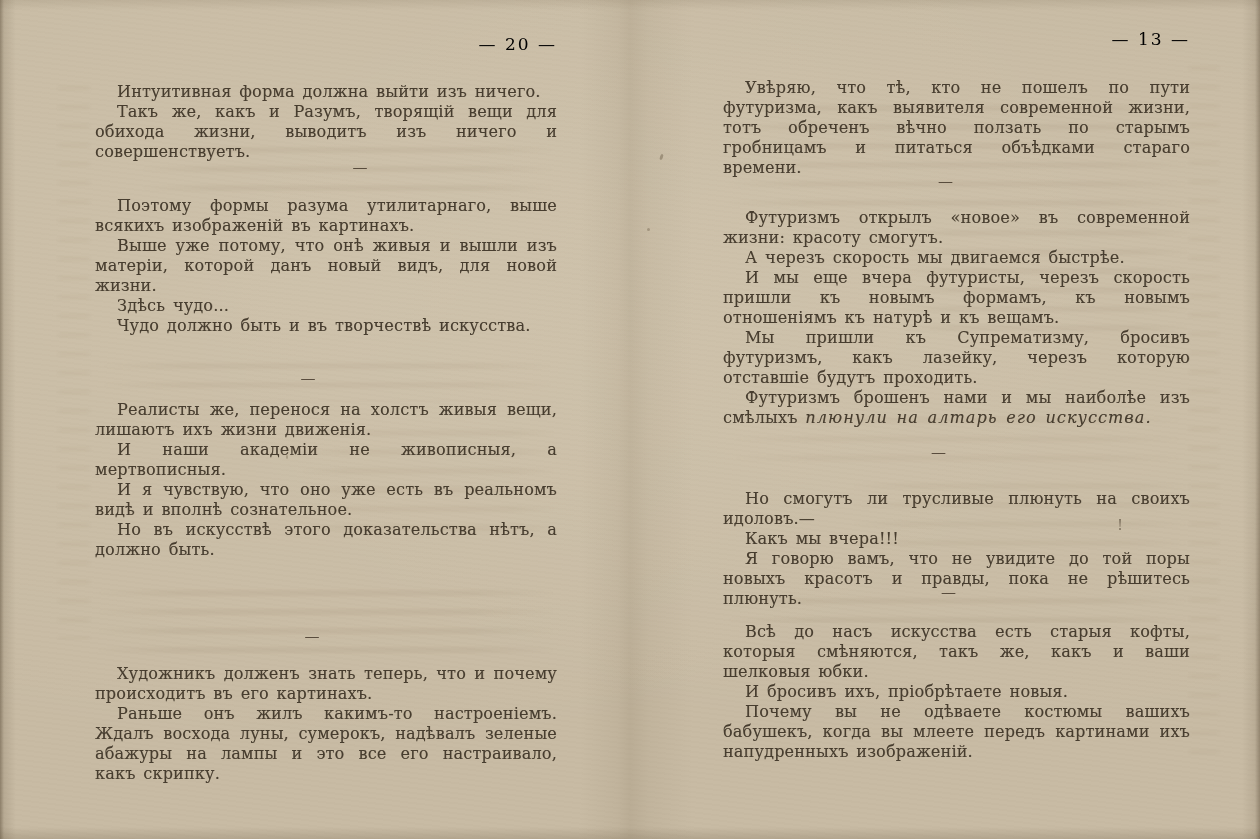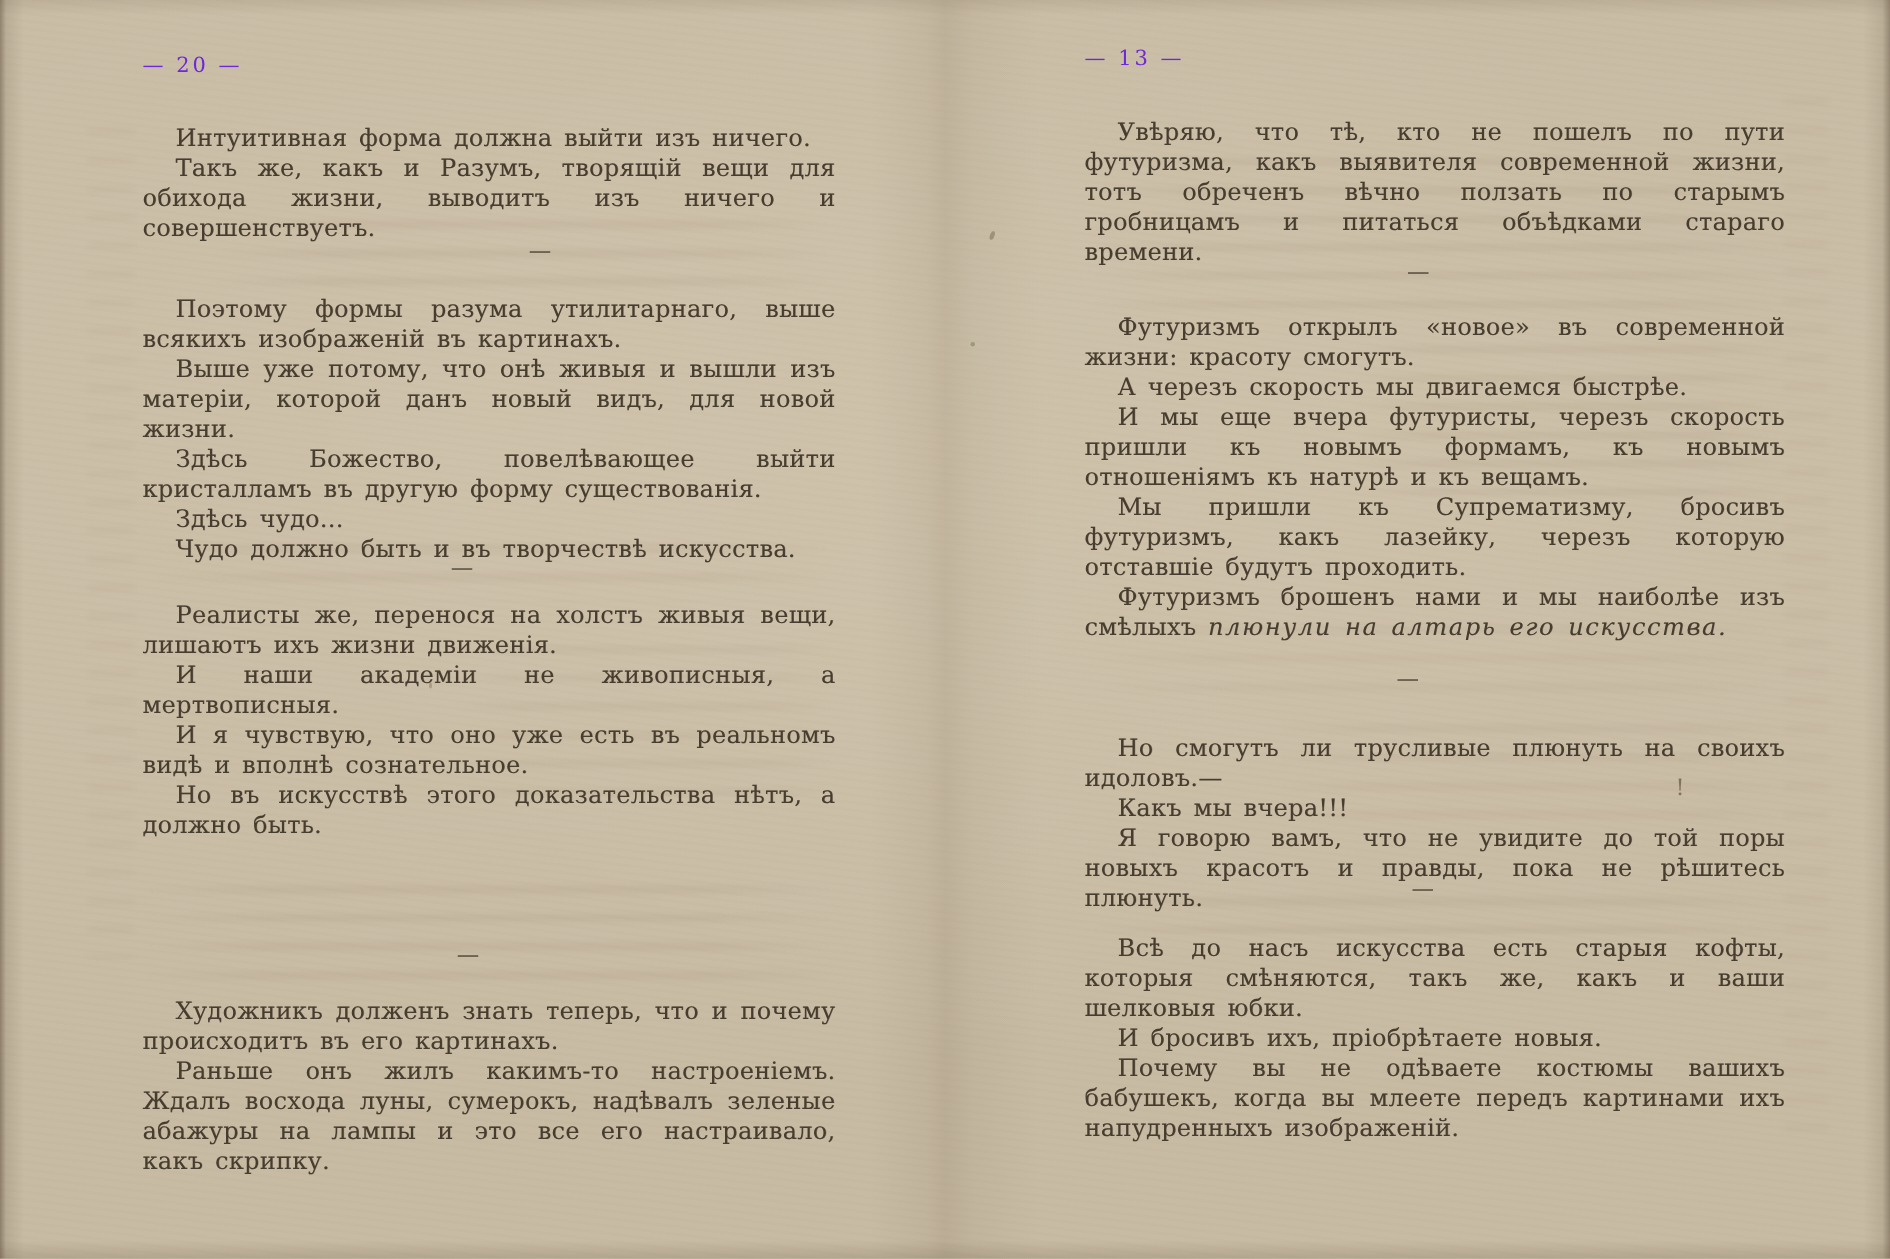--- a/index.html
+++ b/index.html
@@ -15,22 +15,22 @@
       linear-gradient(90deg, transparent 46%, rgba(108,92,66,0.08) 49%, rgba(108,92,66,0.15) 50%, rgba(108,92,66,0.07) 51.5%, transparent 55%),
       linear-gradient(0deg, rgba(95,80,56,0.20) 0, rgba(95,80,56,0) 12px),
       linear-gradient(180deg, rgba(95,80,56,0.12) 0, rgba(95,80,56,0) 10px),
       repeating-linear-gradient(7deg, rgba(118,100,74,0.025) 0 2px, transparent 2px 5px);
     color:#463c2f;
   }
   .page{position:absolute;}
   #left-page{left:95px;top:28px;width:462px;height:800px;}
   #right-page{left:723px;top:22px;width:467px;height:810px;text-decoration:underline;}
   .page-number{
-    position:absolute;left:0;right:0;text-align:left;
-    font-size:14px;line-height:22px;letter-spacing:2px;color:#6d28d9;
+    position:absolute;left:0;right:0;text-align:right;
+    font-size:17px;line-height:22px;letter-spacing:2px;color:#000000;
   }
   .section{position:absolute;left:0;right:0;}
   .section p{
     margin:0;text-indent:22px;text-align:justify;
     font-size:16px;line-height:20px;word-spacing:2.5px;letter-spacing:0.2px;
     color:#473d2f;text-shadow:0.3px 0.3px 0 rgba(70,58,42,0.35);
   }
   .section p em{font-style:italic;letter-spacing:1.1px;}
   .separator{
     position:absolute;left:0;right:0;text-align:center;
@@ -72,21 +72,20 @@
   <div class="section" style="top:54px;">
     <p>Интуитивная форма должна выйти изъ ничего.</p>
     <p>Такъ же, какъ и Разумъ, творящій вещи для обихода жизни, выводитъ изъ ничего и совершенствуетъ.</p>
   </div>
 
   <div class="separator" style="top:129px;transform:translateX(34px);"><span>—</span></div>
 
   <div class="section" style="top:168px;">
     <p>Поэтому формы разума утилитарнаго, выше всякихъ изображеній въ картинахъ.</p>
     <p>Выше уже потому, что онѣ живыя и вышли изъ матеріи, которой данъ новый видъ, для новой жизни.</p>
-    <p>Здѣсь Божество, повелѣвающее выйти кристалламъ въ другую форму существованія.</p>
     <p>Здѣсь чудо...</p>
     <p>Чудо должно быть и въ творчествѣ искусства.</p>
   </div>
 
   <div class="separator" style="top:340px;transform:translateX(-18px);"><span>—</span></div>
 
   <div class="section" style="top:372px;">
     <p>Реалисты же, перенося на холстъ живыя вещи, лишаютъ ихъ жизни движенія.</p>
     <p>И наши академіи не живописныя, а мертвописныя.</p>
     <p>И я чувствую, что оно уже есть въ реальномъ видѣ и вполнѣ сознательное.</p>

